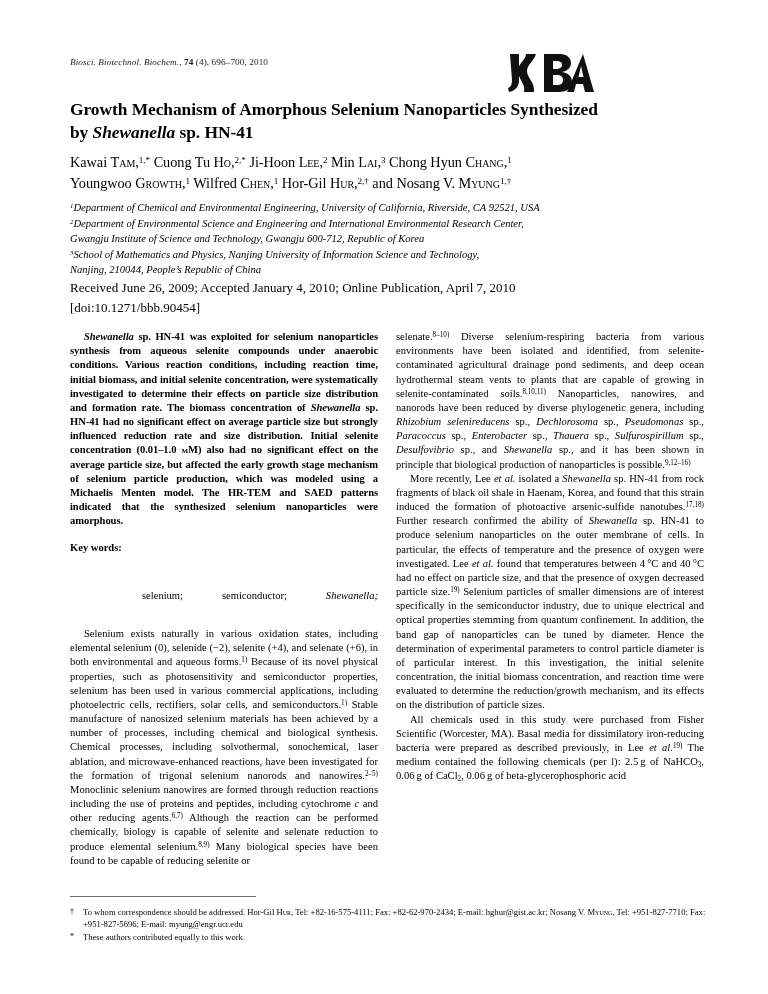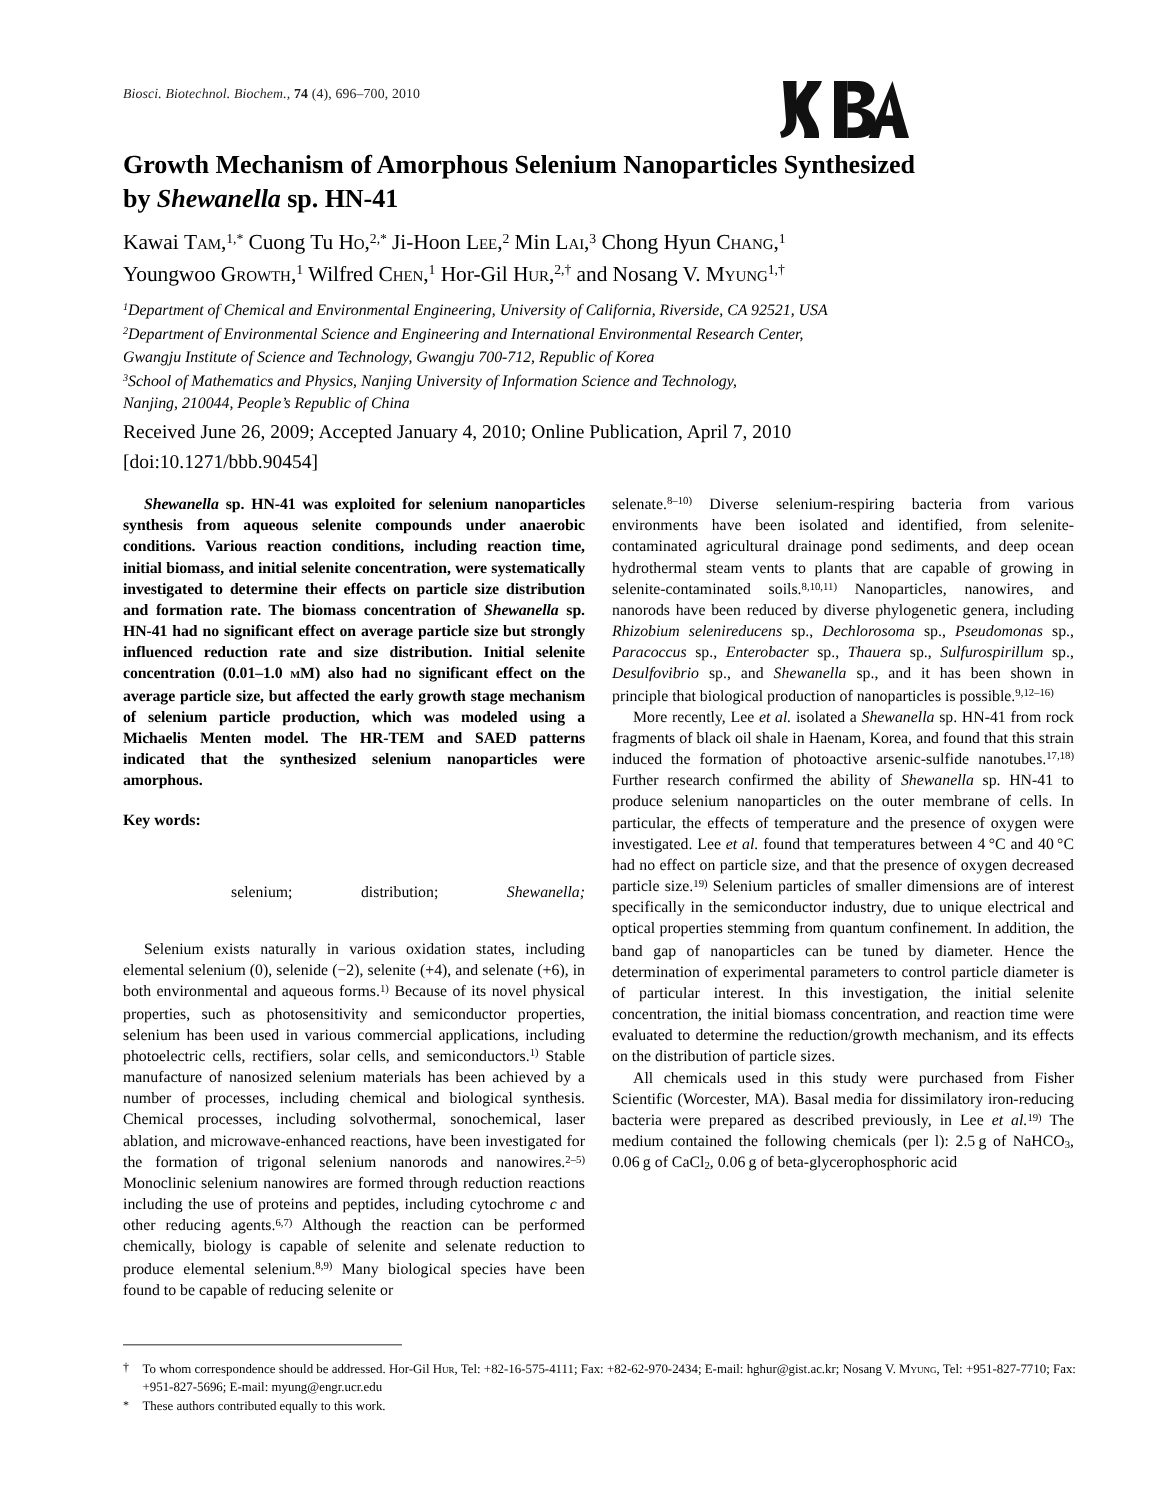--- a/index.html
+++ b/index.html
@@ -10,21 +10,21 @@
   body {
     width: 768px;
     height: 994px;
     font-family: "Liberation Serif", serif;
     color: #000000;
     position: relative;
     overflow: hidden;
   }
   .page {
     position: absolute;
-    left: 12px; top: 0;
+    left: 0; top: 0;
     width: 652px;
     height: 994px;
     padding: 0;
   }
 
   
   .runhead {
     position: absolute;
     left: 70px;
     top: 57px;
@@ -239,40 +239,40 @@
   </div>
 
   <div class="authors">
     <div>Kawai <span class="sc">Tam</span>,<sup>1,*</sup> Cuong Tu <span class="sc">Ho</span>,<sup>2,*</sup> Ji-Hoon <span class="sc">Lee</span>,<sup>2</sup> Min <span class="sc">Lai</span>,<sup>3</sup> Chong Hyun <span class="sc">Chang</span>,<sup>1</sup></div>
     <div>Youngwoo <span class="sc">Growth</span>,<sup>1</sup> Wilfred <span class="sc">Chen</span>,<sup>1</sup> Hor-Gil <span class="sc">Hur</span>,<sup>2,†</sup> and Nosang V. <span class="sc">Myung</span><sup>1,†</sup></div>
   </div>
 
   <div class="affil">
     <div><sup>1</sup>Department of Chemical and Environmental Engineering, University of California, Riverside, CA 92521, USA</div>
     <div><sup>2</sup>Department of Environmental Science and Engineering and International Environmental Research Center,</div>
-    <div>Gwangju Institute of Science and Technology, Gwangju 700-712, Republic of Korea</div>
+    <div>Gwangju Institute of Science and Technology, Gwangju 600-712, Republic of Korea</div>
     <div><sup>3</sup>School of Mathematics and Physics, Nanjing University of Information Science and Technology,</div>
     <div>Nanjing, 210044, People’s Republic of China</div>
   </div>
 
   <div class="dates">
     <div>Received June 26, 2009; Accepted January 4, 2010; Online Publication, April 7, 2010</div>
     <div>[doi:10.1271/bbb.90454]</div>
   </div>
 
   <div class="col col-left">
 
     <p class="abstract"><i>Shewanella</i> sp. HN-41 was exploited for selenium nanoparticles synthesis from aqueous selenite compounds under anaerobic conditions. Various reaction conditions, including reaction time, initial biomass, and initial selenite concentration, were systematically investigated to determine their effects on particle size distribution and formation rate. The biomass concentration of <i>Shewanella</i> sp. HN-41 had no significant effect on average particle size but strongly influenced reduction rate and size distribution. Initial selenite concentration (0.01–1.0 <span class="smallcaps-unit">mM</span>) also had no significant effect on the average particle size, but affected the early growth stage mechanism of selenium particle production, which was modeled using a Michaelis Menten model. The HR-TEM and SAED patterns indicated that the synthesized selenium nanoparticles were amorphous.</p>
 
     <div class="keywords">
       <div class="kw-label">Key words:</div>
       <div class="kw-body">
         <div class="kw-line1">
           <span>selenium;</span>
-          <span>distribution;</span>
+          <span>semiconductor;</span>
           <i>Shewanella;</i>
         </div>
       </div>
     </div>
 
     <div class="body-text">
       <p>Selenium exists naturally in various oxidation states, including elemental selenium (0), selenide (−2), selenite (+4), and selenate (+6), in both environmental and aqueous forms.<sup class="ref">1)</sup> Because of its novel physical properties, such as photosensitivity and semiconductor properties, selenium has been used in various commercial applications, including photoelectric cells, rectifiers, solar cells, and semiconductors.<sup class="ref">1)</sup> Stable manufacture of nanosized selenium materials has been achieved by a number of processes, including chemical and biological synthesis. Chemical processes, including solvothermal, sonochemical, laser ablation, and microwave-enhanced reactions, have been investigated for the formation of trigonal selenium nanorods and nanowires.<sup class="ref">2–5)</sup> Monoclinic selenium nanowires are formed through reduction reactions including the use of proteins and peptides, including cytochrome <i>c</i> and other reducing agents.<sup class="ref">6,7)</sup> Although the reaction can be performed chemically, biology is capable of selenite and selenate reduction to produce elemental selenium.<sup class="ref">8,9)</sup> Many biological species have been found to be capable of reducing selenite or</p>
     </div>
   </div>
 

